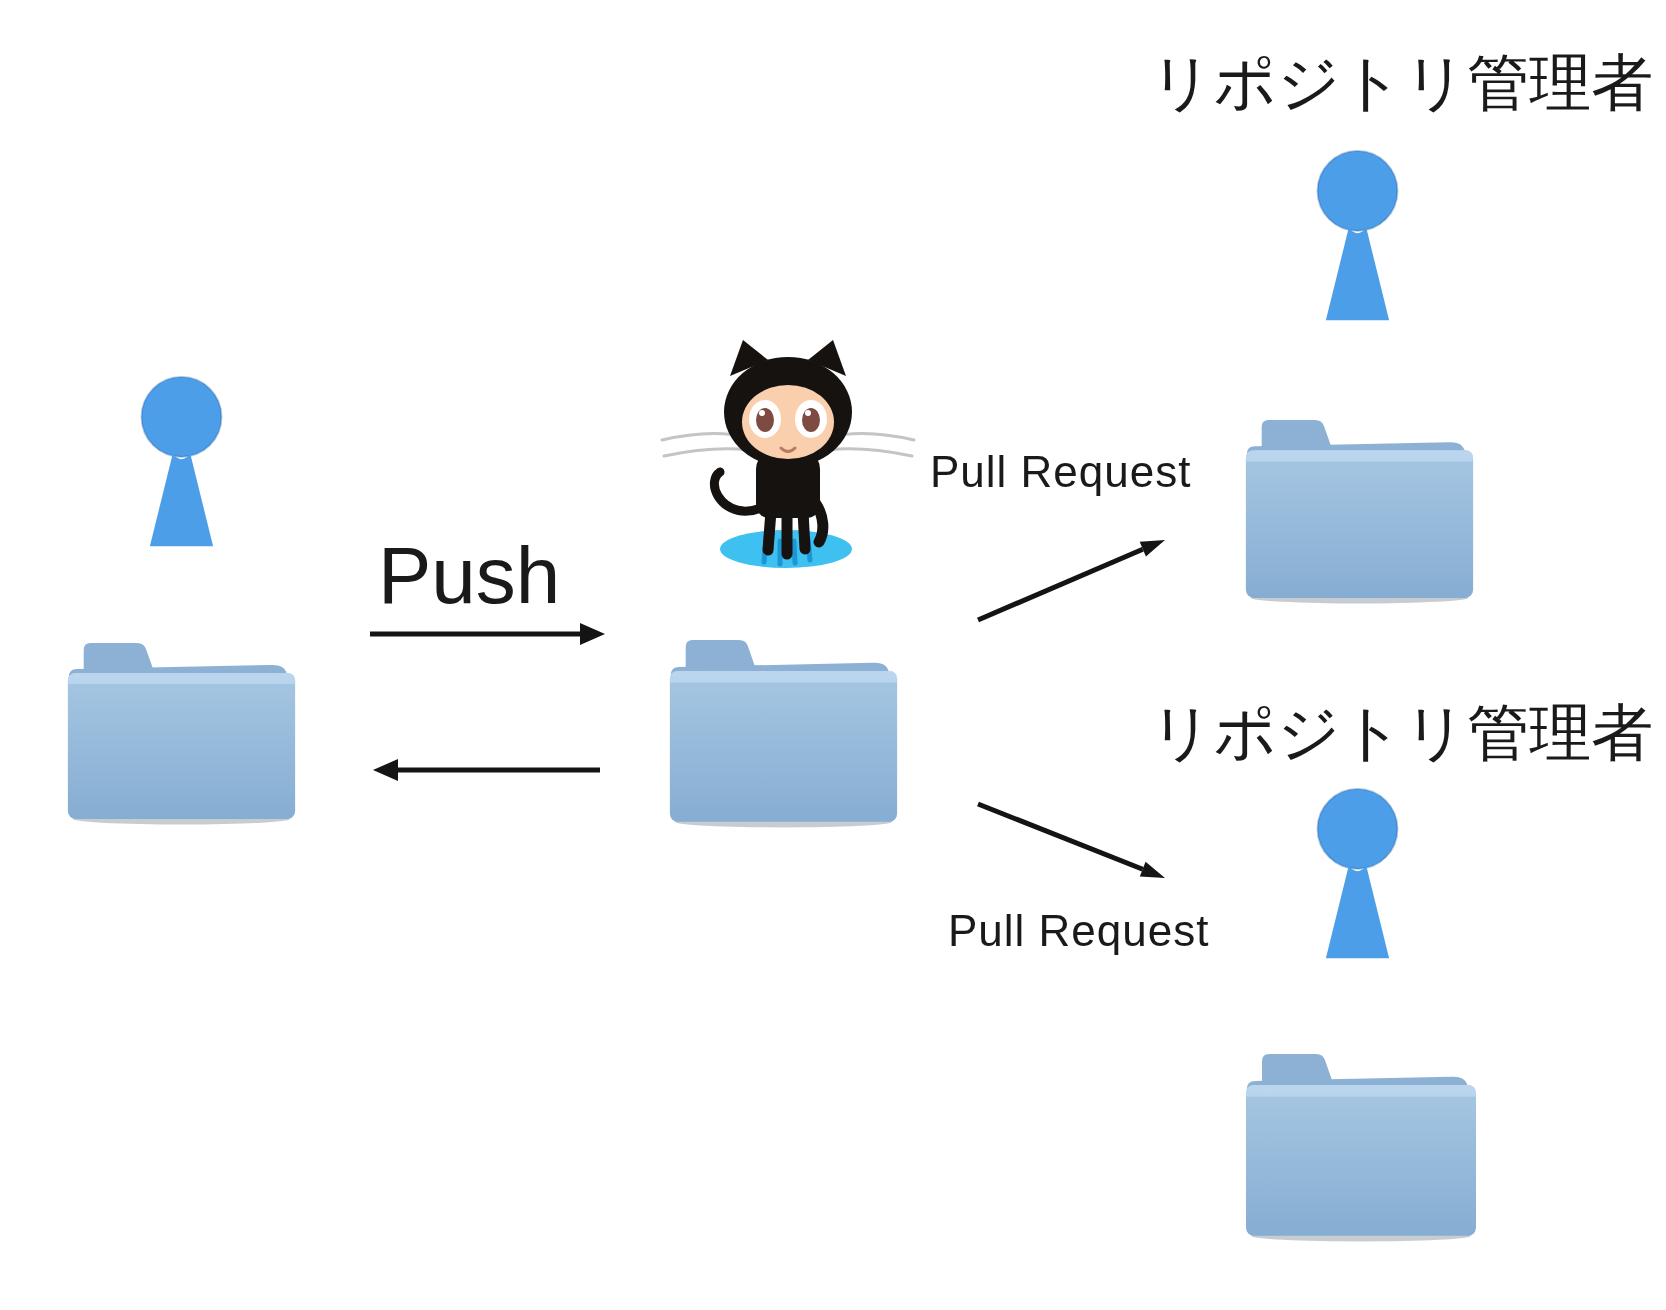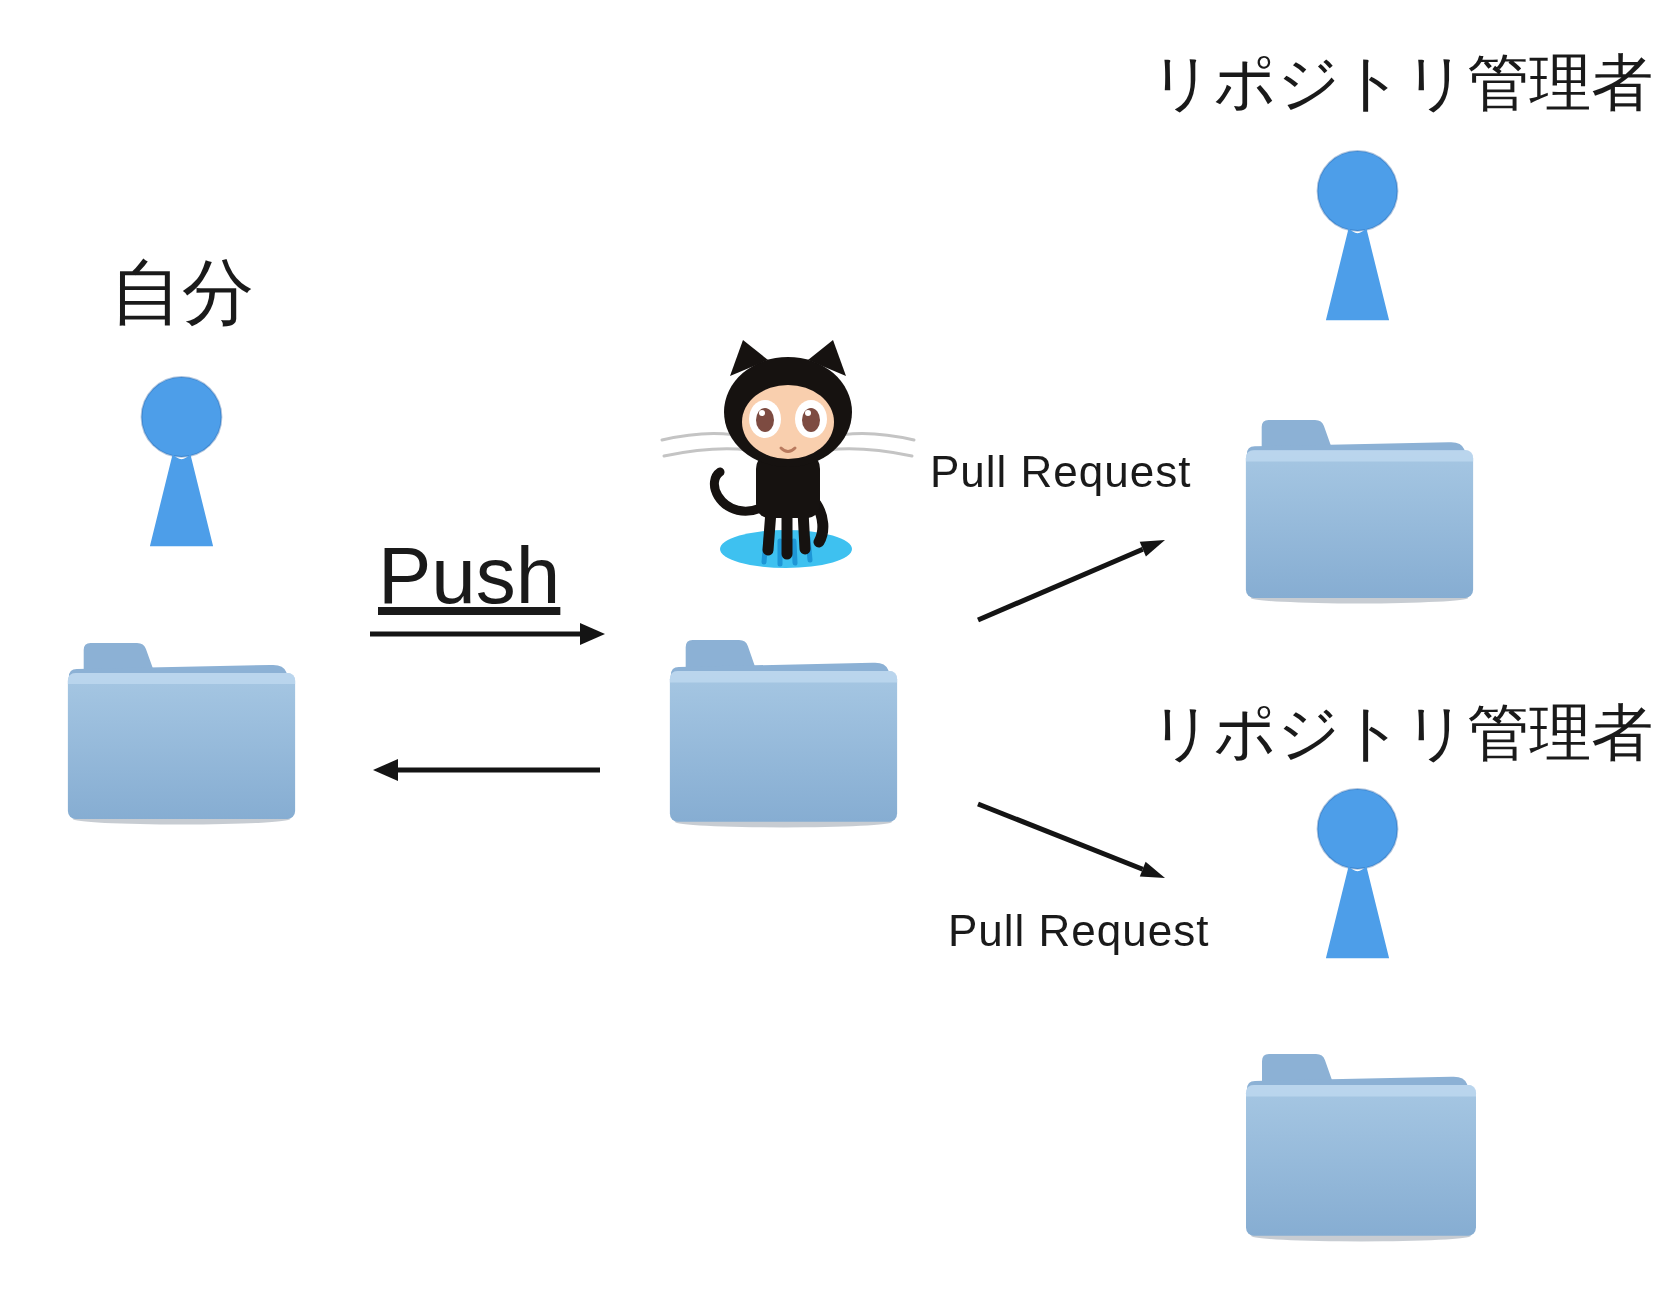--- a/index.html
+++ b/index.html
@@ -54,31 +54,30 @@
       <symbol id="sym-folder" viewBox="0 0 250 184" preserveAspectRatio="none">
         <ellipse cx="125" cy="178" rx="110" ry="5.5" fill="rgba(70,85,105,0.30)"></ellipse>
         <path class="folder-back-fill" d="M26,30 L26,9 Q26,2 33,2 L80,2 Q87,2 89,8 L97,30 Z"></path>
         <path class="folder-back-fill" d="M11,36 Q11,28 19,28 L215,24 Q228,23 231,31 L235,42 L11,42 Z"></path>
         <rect x="10" y="32" width="230" height="146" rx="8" fill="url(#grad-folder)"></rect>
         <path class="folder-lip-fill" d="M10,40 Q10,32 18,32 L232,32 Q240,32 240,40 L240,43 L10,43 Z" opacity="0.85"></path>
       </symbol>
     </defs>
   </svg>
 
-  <div class="label size-jp-big" style="left:110px;top:256px;">自分</div>
 
   <svg class="abs" style="left:135px;top:376px;" width="93" height="172" viewBox="0 0 100 185">
     <use href="#sym-person"></use>
   </svg>
 
   <svg class="abs" style="left:58px;top:641px;" width="247" height="184" viewBox="0 0 250 184" preserveAspectRatio="none">
     <use href="#sym-folder"></use>
   </svg>
 
-  <div class="label size-push" style="left:378px;top:536px;text-decoration:underline;">Push</div>
+  <div class="label size-push" style="left:378px;top:536px;">Push</div>
 
   <svg class="abs" style="left:358px;top:616px;" width="254" height="36" viewBox="0 0 254 36">
     <line x1="12" y1="18" x2="222" y2="18" class="arrow-stroke"></line>
     <polygon points="222,7 247,18 222,29" class="arrow-head"></polygon>
   </svg>
 
   <svg class="abs" style="left:358px;top:752px;" width="254" height="36" viewBox="0 0 254 36">
     <line x1="242" y1="18" x2="40" y2="18" class="arrow-stroke"></line>
     <polygon points="40,7 15,18 40,29" class="arrow-head"></polygon>
   </svg>

